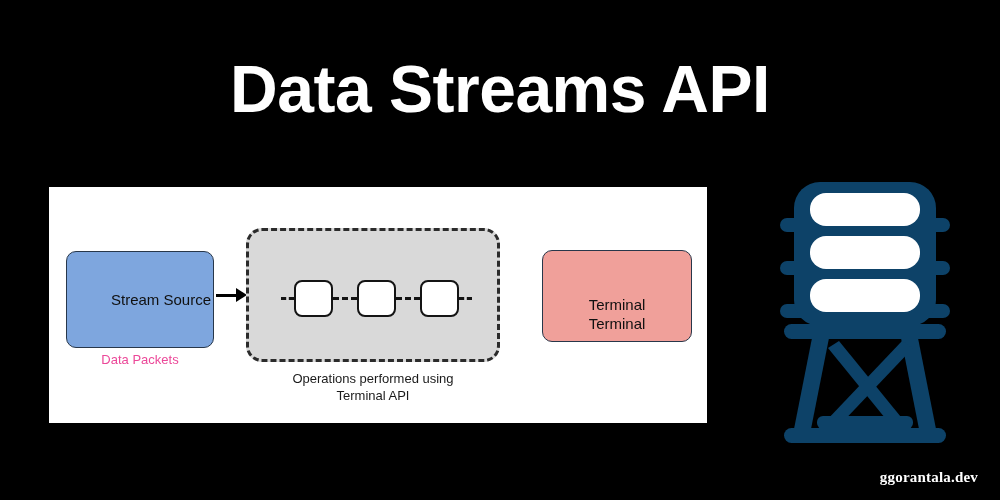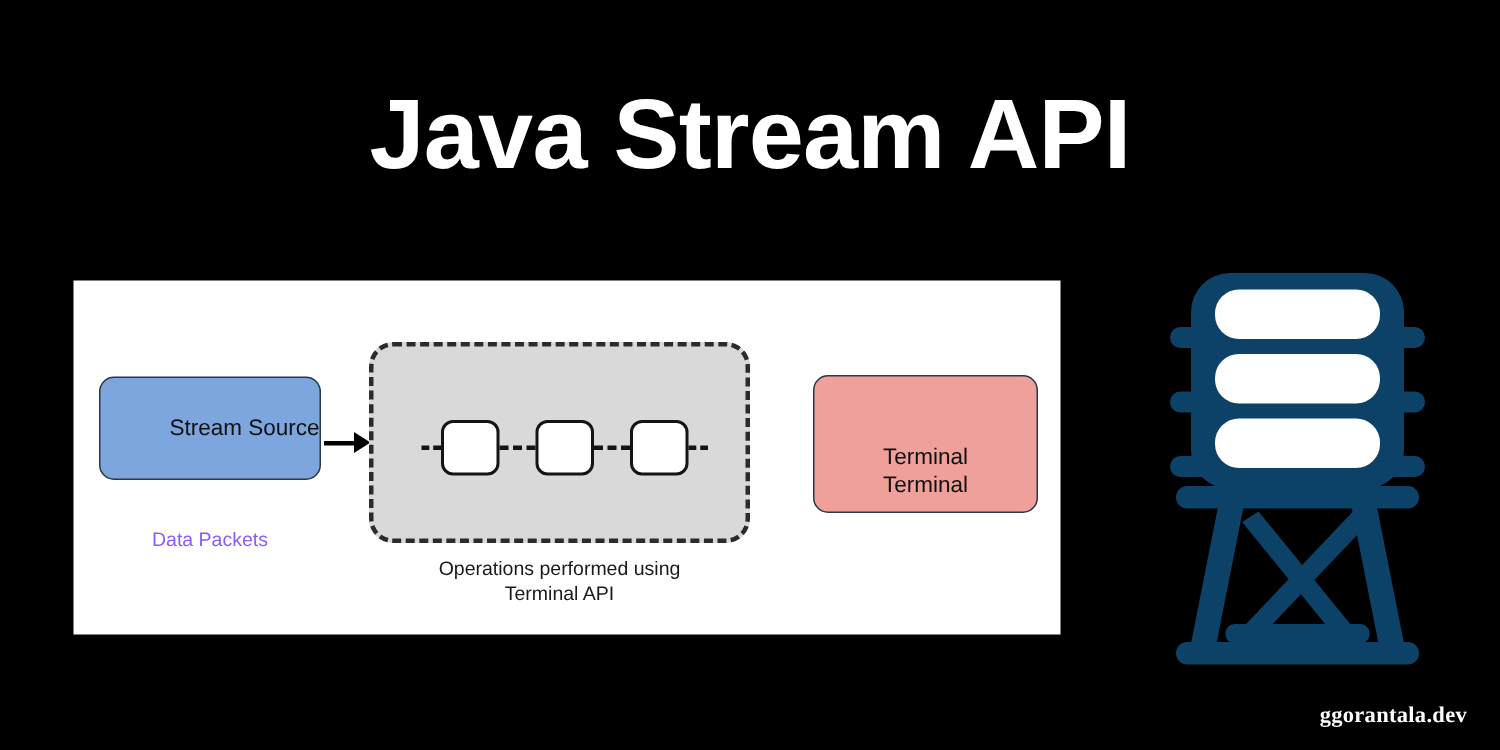--- a/index.html
+++ b/index.html
@@ -41,43 +41,44 @@
     height: 236px;
     background: #ffffff;
   }
 
   
   #source-box {
     position: absolute;
     left: 17px;
     top: 64px;
     width: 148px;
-    height: 69px;
+    height: 97px;
     background: #7EA6DE;
     border: 1.6px solid #28374a;
     border-radius: 10px;
     box-sizing: border-box;
     display: flex;
     align-items: center;
-    justify-content: flex-end;
+    justify-content: flex-start;
+    padding-left: 44px;
   }
   #source-box .lbl {
     color: #101010;
     font-size: 15px;
     line-height: 18px;
     text-align: center;
   }
 
   #source-caption {
     position: absolute;
     left: 17px;
     top: 165px;
     width: 148px;
     text-align: center;
-    color: #8b5cf6;
+    color: #ec4899;
     font-size: 13px;
   }
 
   
   .arrow {
     position: absolute;
     height: 12px;
     display: flex;
     align-items: center;
   }
@@ -191,21 +192,21 @@
     font-weight: bold;
     letter-spacing: 0.2px;
     font-family: Liberation Serif, serif;
   }
 </style>
 </head>
 <body>
 
 <div id="banner">
 
-  <div id="title">Java Stream API</div>
+  <div id="title">Data Streams API</div>
 
   <div id="panel">
 
     <div id="source-box">
       <span class="lbl">Stream Source</span>
     </div>
     <div id="source-caption">Data Packets</div>
 
     <div class="arrow" id="arrow-1">
       <div class="shaft"></div>

